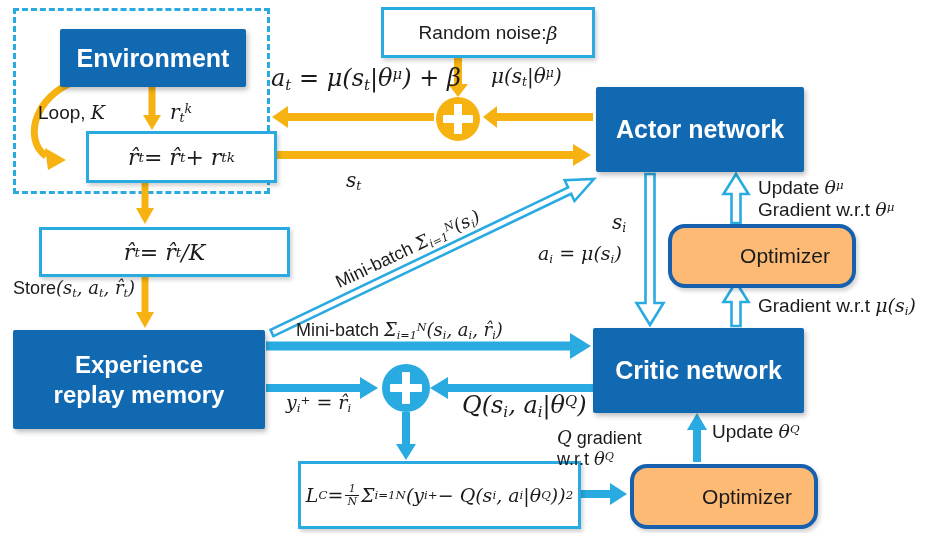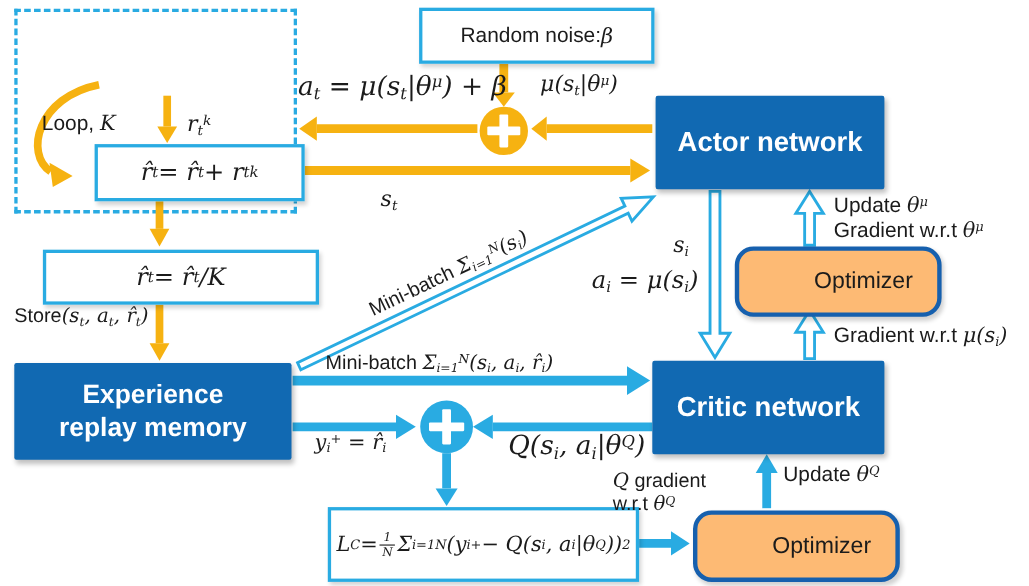--- a/index.html
+++ b/index.html
@@ -111,20 +111,21 @@
     </g>
 
     <polygon class="hollow" points="273.5,336.2 571.1,193.8 574.5,201 594,179 564.7,180.2 568.1,187.4 270.5,329.8"></polygon>
     <polygon class="hollow" points="645.5,174 645.5,303 636.5,303 650,325 663.5,303 654.5,303 654.5,174"></polygon>
     <polygon class="hollow" points="731.5,223 731.5,194 723.5,194 736,174 748.5,194 740.5,194 740.5,223"></polygon>
     <polygon class="hollow" points="731.5,326 731.5,302 723.5,302 736,282 748.5,302 740.5,302 740.5,326"></polygon>
   </svg>
 
   <div class="dashedbox" style="left:13px;top:8px;width:251px;height:180px;"></div>
 
+  <div class="bluebox" style="left:60px;top:29px;width:186px;height:58px;font-size:25px;">Environment</div>
 
   <div class="cyanbox" style="left:62px;top:131px;width:185px;height:46px;font-size:22px;">
       <span class="mi">r̂</span>
       <span class="msub">t</span>
       <span class="mi"> = r̂</span>
       <span class="msub">t</span>
       <span class="mi"> + r</span>
       <span class="msub">t</span>
       <span class="msup">k</span>
     </div>
@@ -139,21 +140,21 @@
 
   <div class="cyanbox" style="left:357px;top:7px;width:208px;height:45px;font-size:19px;">
       <span class="rm">Random noise: </span>
       <span class="mi">β</span>
     </div>
 
   <div class="bluebox" style="left:593px;top:328px;width:211px;height:85px;font-size:25px;">Critic network</div>
 
   <div class="bluebox" style="left:596px;top:87px;width:208px;height:85px;font-size:25px;">Actor network</div>
 
-  <div class="bluebox" style="left:13px;top:330px;width:252px;height:88px;font-size:24px;line-height:1.25;align-items:center;">
+  <div class="bluebox" style="left:13px;top:330px;width:252px;height:99px;font-size:24px;line-height:1.25;align-items:center;">
     <div>
       <div>Experience</div>
       <div>replay memory</div>
     </div>
   </div>
 
   <div class="optbox" style="left:668px;top:224px;width:134px;height:56px;">Optimizer</div>
 
   <div class="optbox" style="left:630px;top:464px;width:134px;height:57px;">Optimizer</div>
 
@@ -186,21 +187,21 @@
 
   <div class="lbl" style="left:38px;top:101px;font-size:19px;"><span class="rm">Loop, </span><span class="mi">K</span></div>
   <div class="lbl" style="left:170px;top:88px;font-size:20px;margin-top:12px;"><span class="mi">r</span><span class="msub">t</span><span class="msup">k</span></div>
   <div class="lbl" style="left:271px;top:64px;font-size:24px;"><span class="mi">a</span><span class="msub">t</span><span class="mi"> = μ(s</span><span class="msub">t</span><span class="mi">|θ</span><span class="msup">μ</span><span class="mi">) + β</span></div>
   <div class="lbl" style="left:491px;top:64px;font-size:20px;"><span class="mi">μ(s</span><span class="msub">t</span><span class="mi">|θ</span><span class="msup">μ</span><span class="mi">)</span></div>
   <div class="lbl" style="left:346px;top:168px;font-size:20px;"><span class="mi">s</span><span class="msub">t</span></div>
   <div class="lbl" style="left:13px;top:277px;font-size:18px;"><span class="rm">Store</span><span class="mi">(s</span><span class="msub">t</span><span class="mi">, a</span><span class="msub">t</span><span class="mi">, r̂</span><span class="msub">t</span><span class="mi">)</span></div>
   <div class="lbl" style="left:280px;top:238px;width:256px;text-align:center;transform:rotate(-25.5deg);transform-origin:center;font-size:18px;"><span class="rm">Mini-batch </span><span class="mi">Σ</span><span class="msub">i=1</span><span class="msup">N</span><span class="mi">(s</span><span class="msub">i</span><span class="mi">)</span></div>
   <div class="lbl" style="left:296px;top:319px;font-size:18px;"><span class="rm">Mini-batch  </span><span class="mi">Σ</span><span class="msub">i=1</span><span class="msup">N</span><span class="mi">(s</span><span class="msub">i</span><span class="mi">, a</span><span class="msub">i</span><span class="mi">, r̂</span><span class="msub">i</span><span class="mi">)</span></div>
   <div class="lbl" style="left:612px;top:210px;font-size:20px;"><span class="mi">s</span><span class="msub">i</span></div>
-  <div class="lbl" style="left:538px;top:242px;font-size:22px;"><span class="mi">a</span><span class="msub">i</span><span class="mi"> = μ(s</span><span class="msub">i</span><span class="mi">)</span></div>
+  <div class="lbl" style="left:538px;top:242px;font-size:19px;"><span class="mi">a</span><span class="msub">i</span><span class="mi"> = μ(s</span><span class="msub">i</span><span class="mi">)</span></div>
   <div class="lbl" style="left:758px;top:176px;font-size:19px;"><span class="rm">Update </span><span class="mi">θ</span><span class="msup">μ</span></div>
   <div class="lbl" style="left:758px;top:294px;font-size:19px;"><span class="rm">Gradient w.r.t </span><span class="mi">μ(s</span><span class="msub">i</span><span class="mi">)</span></div>
   <div class="lbl" style="left:758px;top:198px;font-size:19px;"><span class="rm">Gradient w.r.t </span><span class="mi">θ</span><span class="msup">μ</span></div>
   <div class="lbl" style="left:286px;top:391px;font-size:19px;"><span class="mi">y</span><span class="msub">i</span><span class="msup">+</span><span class="mi"> = r̂</span><span class="msub">i</span></div>
   <div class="lbl" style="left:462px;top:391px;font-size:24px;"><span class="mi">Q(s</span><span class="msub">i</span><span class="mi">, a</span><span class="msub">i</span><span class="mi">|θ</span><span class="msup">Q</span><span class="mi">)</span></div>
   <div class="lbl" style="left:557px;top:427px;font-size:18px;"><span class="mi">Q</span><span class="rm"> gradient</span></div>
   <div class="lbl" style="left:557px;top:448px;font-size:18px;"><span class="rm">w.r.t </span><span class="mi">θ</span><span class="msup">Q</span></div>
   <div class="lbl" style="left:712px;top:420px;font-size:19px;"><span class="rm">Update </span><span class="mi">θ</span><span class="msup">Q</span></div>
 </div>
 

